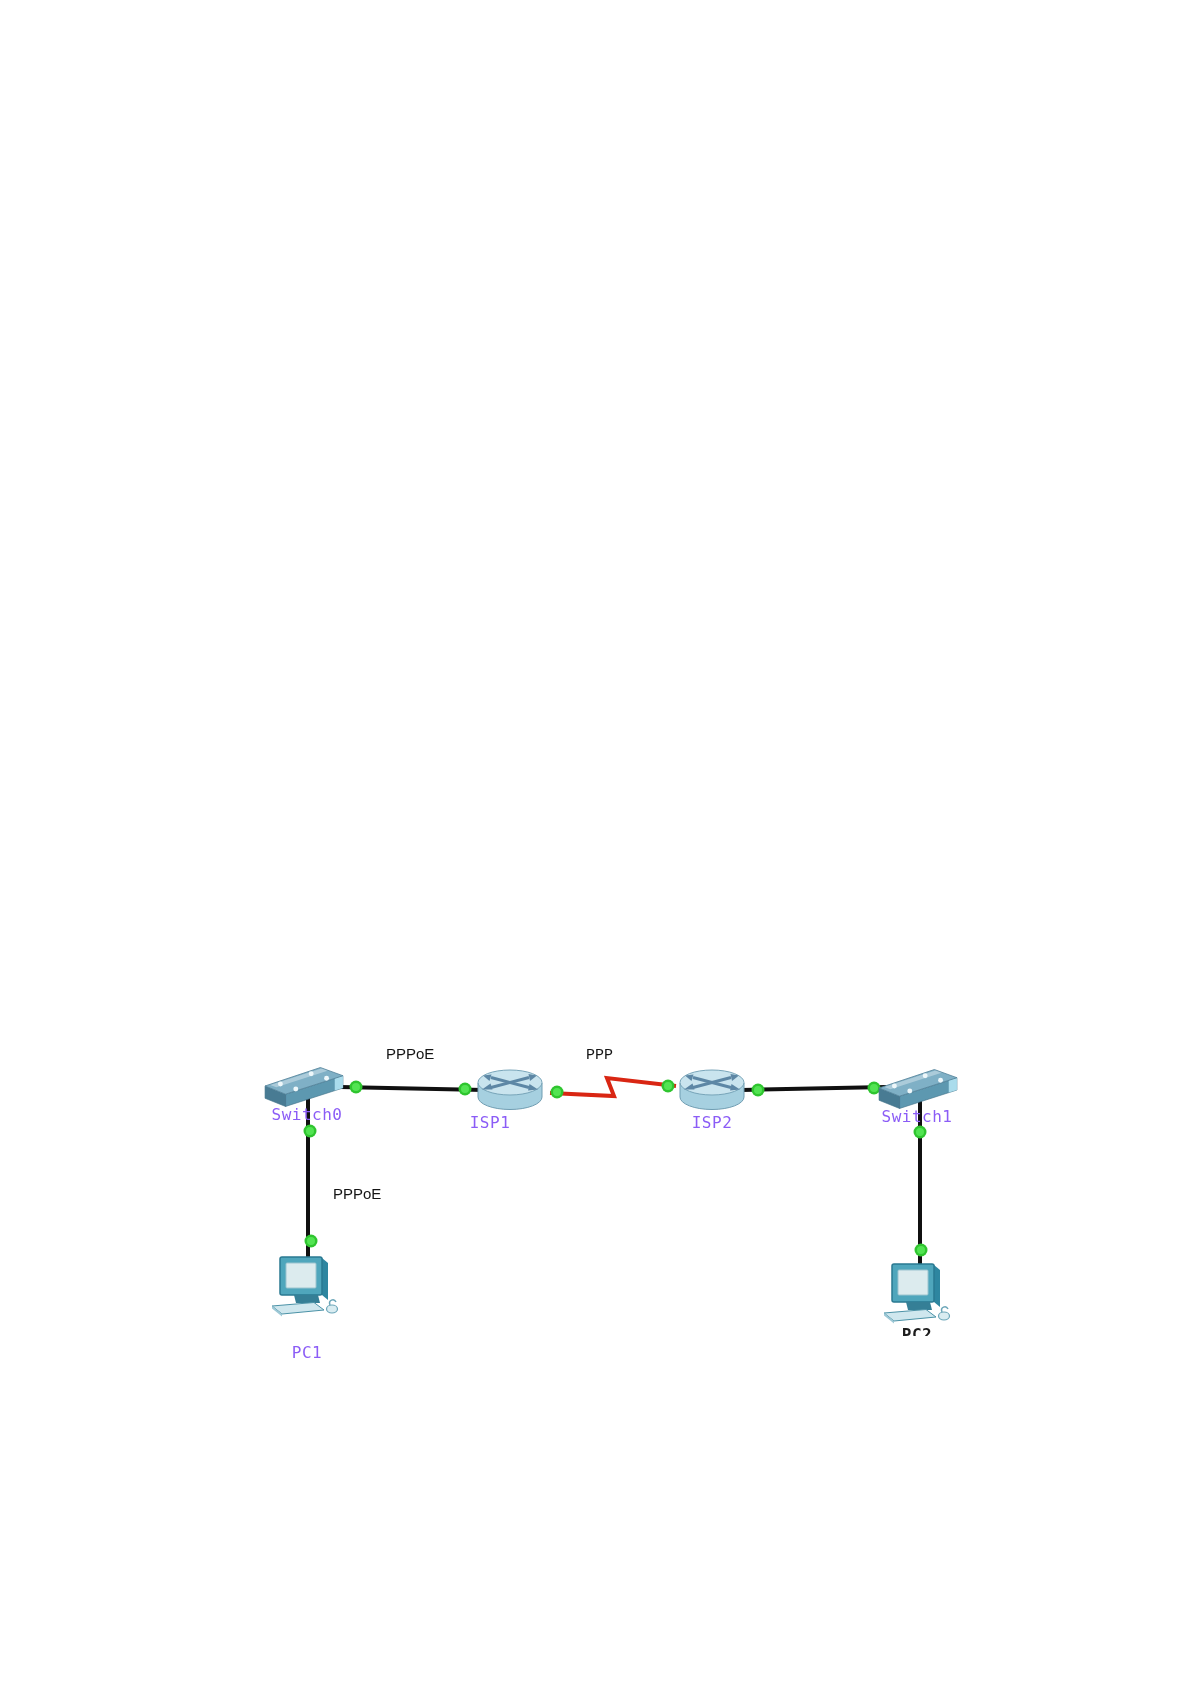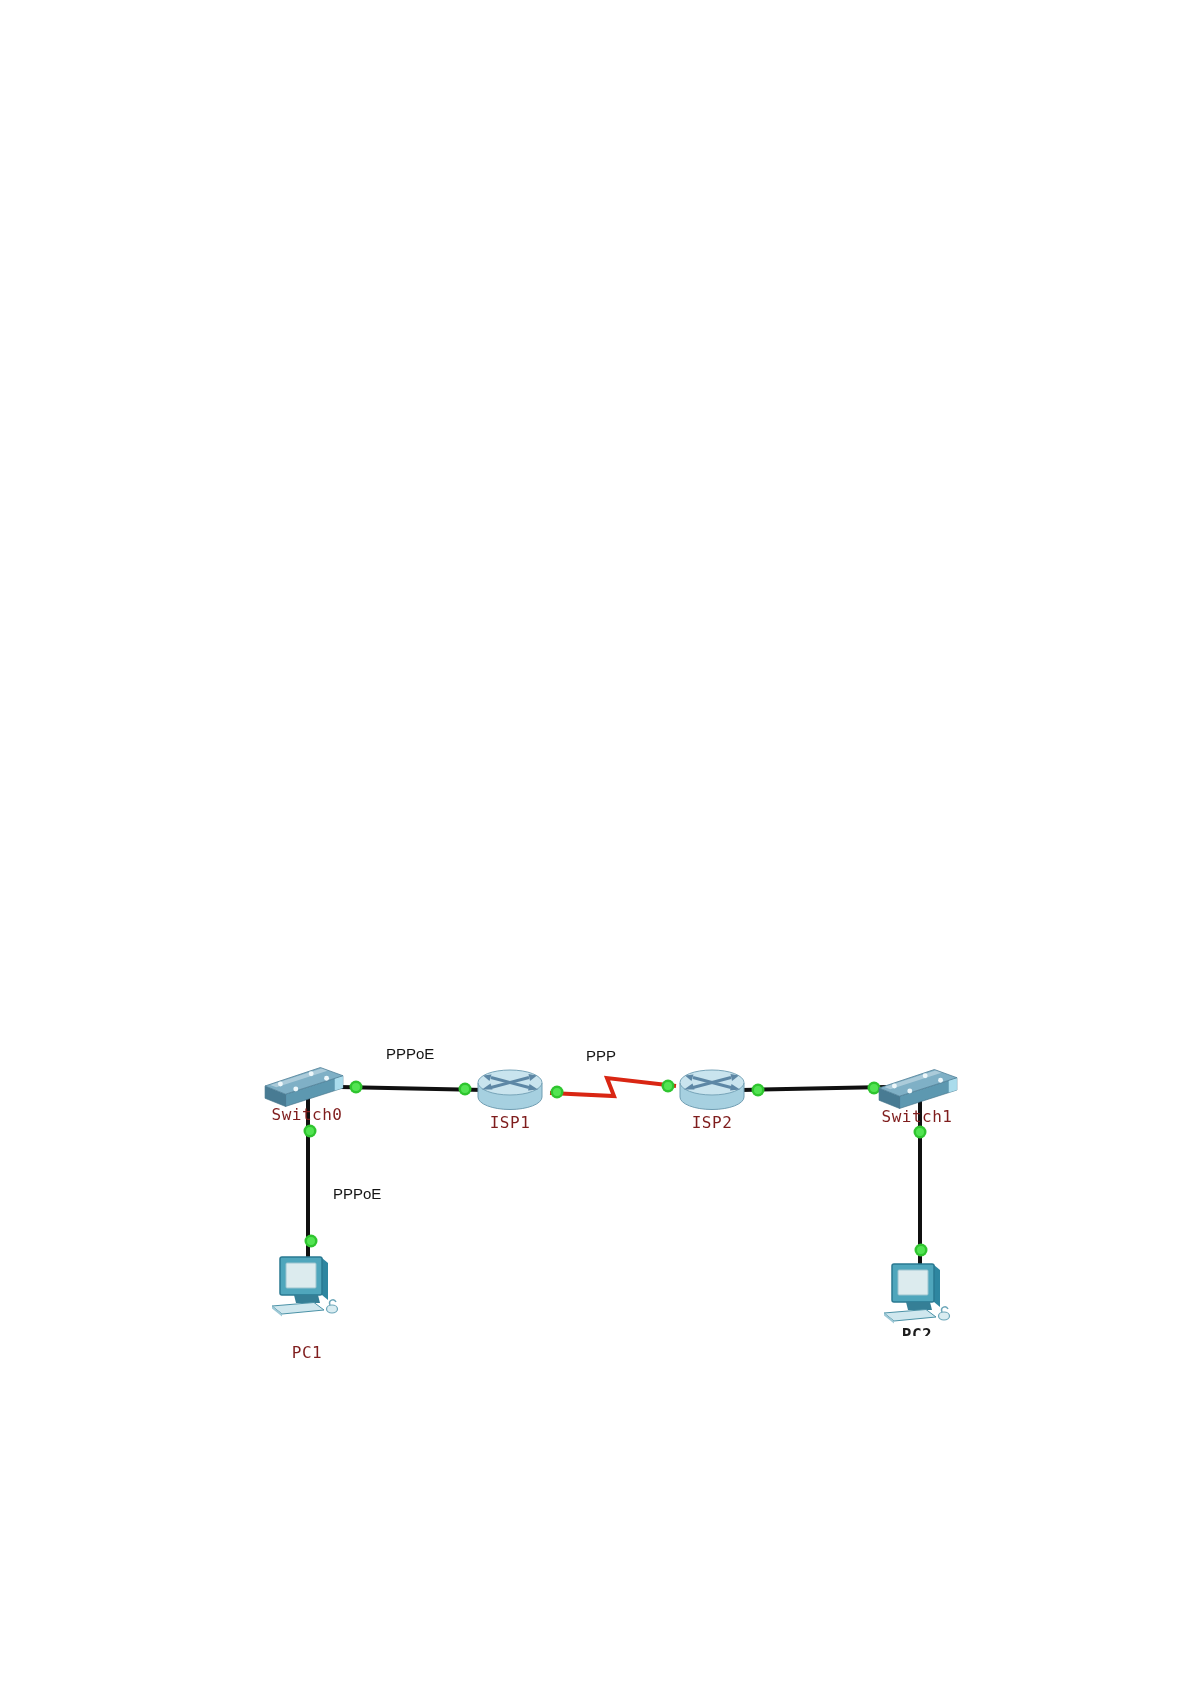--- a/index.html
+++ b/index.html
@@ -21,21 +21,21 @@
   .device{
     position:absolute;
   }
   .dev-label{
     position:absolute;
     transform:translateX(-50%);
     font-family:"DejaVu Sans Mono", monospace;
     font-size:16px;
     line-height:1.1;
     letter-spacing:0.5px;
-    color:#7f1d1d;
+    color:#8b5cf6;
     white-space:nowrap;
   }
   .link-label{
     position:absolute;
     font-family:"Liberation Sans", sans-serif;
     font-size:15px;
     line-height:1.1;
     color:#141414;
     white-space:nowrap;
   }
@@ -102,21 +102,21 @@
       <circle cx="311" cy="1241" r="6.5" fill="#2fc52f"></circle>
       <circle cx="311" cy="1241" r="4" fill="#52e452"></circle>
       <circle cx="920" cy="1132" r="6.5" fill="#2fc52f"></circle>
       <circle cx="920" cy="1132" r="4" fill="#52e452"></circle>
       <circle cx="921" cy="1250" r="6.5" fill="#2fc52f"></circle>
       <circle cx="921" cy="1250" r="4" fill="#52e452"></circle>
     </g>
   </svg>
 
   <div class="link-label" style="left:386px; top:1046px;">PPPoE</div>
-  <div class="link-label" style="left:586px; top:1048px;">PPP</div>
+  <div class="link-label" style="left:586px; top:1048px;font-family:Liberation Mono, monospace;">PPP</div>
   <div class="link-label" style="left:333px; top:1186px;">PPPoE</div>
 
   <div class="device" style="left:263px; top:1065px; width:82px; height:44px;">
     <svg width="82" height="44" viewBox="0 0 80 42">
       <polygon points="22,28 78,10 78,22 22,40" fill="#5d98b0" stroke="#3f7187" stroke-width="0.6"></polygon>
       <polygon points="2,20 22,28 22,40 2,32" fill="#487b93" stroke="#3f7187" stroke-width="0.6"></polygon>
       <polygon points="70,12.5 78,10 78,22 70,24.5" fill="#aadcec"></polygon>
       <polygon points="2,20 56,2 78,10 22,28" fill="#7fb0c6" stroke="#54839a" stroke-width="0.8"></polygon>
       <polygon points="7,19 57,3 63,5.2 13,21.2" fill="#ffffff" opacity="0.35"></polygon>
       <circle cx="17" cy="18" r="2.4" fill="#eef7fa"></circle>
@@ -134,21 +134,21 @@
       <g stroke="#5d87a5" stroke-width="3" fill="#5d87a5">
         <line x1="15" y1="19.5" x2="53" y2="9.5"></line>
         <line x1="15" y1="9.5" x2="53" y2="19.5"></line>
         <polygon points="6,21.5 14.5,15.5 16.5,21.5" stroke="none"></polygon>
         <polygon points="61,7.5 52.5,6 54,13" stroke="none"></polygon>
         <polygon points="7,7.5 15.5,6.5 13.5,13" stroke="none"></polygon>
         <polygon points="62,21.5 53.5,16 52,22.5" stroke="none"></polygon>
       </g>
     </svg>
   </div>
-  <div class="dev-label" style="left:510px; top:1114px;text-align:center;">ISP1</div>
+  <div class="dev-label" style="left:490px; top:1114px;text-align:center;">ISP1</div>
 
   <div class="device" style="left:678px; top:1068px; width:68px; height:46px;">
     <svg width="68" height="46" viewBox="0 0 68 46">
       <path d="M2,15 L2,29 A32,12.5 0 0 0 66,29 L66,15 Z" fill="#a6d0e0" stroke="#6f9db2" stroke-width="1"></path>
       <ellipse cx="34" cy="14.5" rx="32" ry="12.5" fill="#c9e4ee" stroke="#78a5b9" stroke-width="1"></ellipse>
       <g stroke="#5d87a5" stroke-width="3" fill="#5d87a5">
         <line x1="15" y1="19.5" x2="53" y2="9.5"></line>
         <line x1="15" y1="9.5" x2="53" y2="19.5"></line>
         <polygon points="6,21.5 14.5,15.5 16.5,21.5" stroke="none"></polygon>
         <polygon points="61,7.5 52.5,6 54,13" stroke="none"></polygon>

